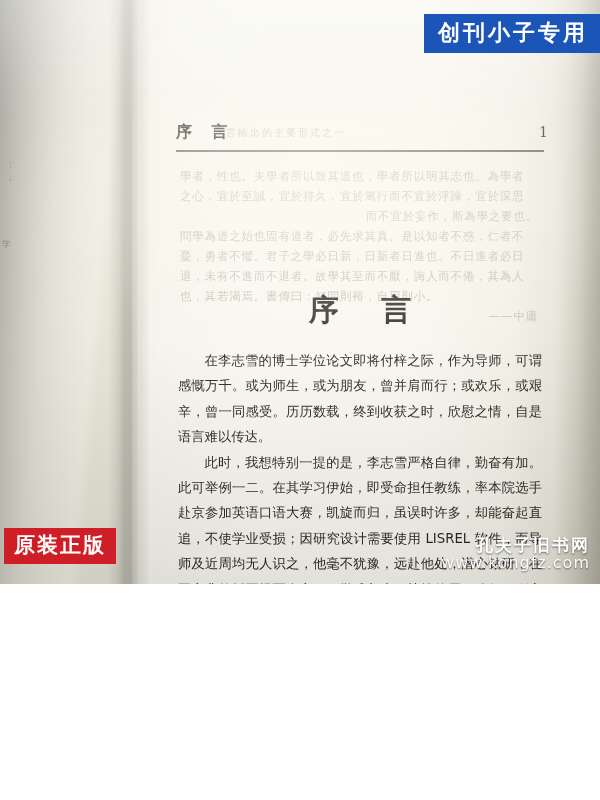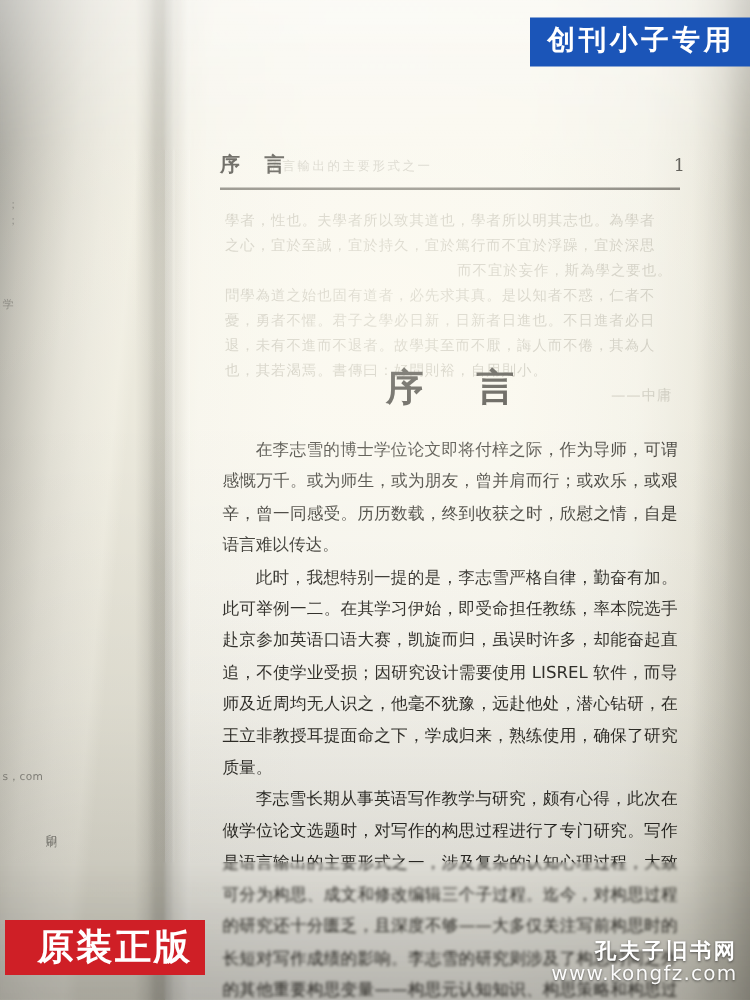--- a/index.html
+++ b/index.html
@@ -3,21 +3,21 @@
 <meta charset="utf-8">
 <style>
   html, body {
     margin: 0;
     padding: 0;
     background: #ffffff;
   }
   #photo {
     position: relative;
     width: 600px;
-    height: 800px;
+    height: 584px;
     overflow: hidden;
     font-family: "DejaVu Sans", sans-serif;
     background: #d9d6cd;
   }
 
   
   .bg-base {
     position: absolute;
     inset: 0;
     background:
@@ -217,23 +217,23 @@
     padding: 8px 12px 9px 14px;
     line-height: 1;
   }
   .wm-bottom-left {
     position: absolute;
     left: 4px; bottom: 20px;
     background: #cf1f26;
     color: #ffffff;
     font-family: "DejaVu Sans", sans-serif;
     font-weight: bold;
-    font-size: 29px;
+    font-size: 21px;
     letter-spacing: 2px;
-    padding: 7px 10px 8px 26px;
+    padding: 7px 10px 8px 10px;
     line-height: 1;
   }
   .wm-kongfz {
     position: absolute;
     right: 10px; bottom: 14px;
     text-align: right;
     color: #ffffff;
     text-shadow: 0 1px 2px rgba(0,0,0,0.55);
   }
   .wm-kongfz .cn {

